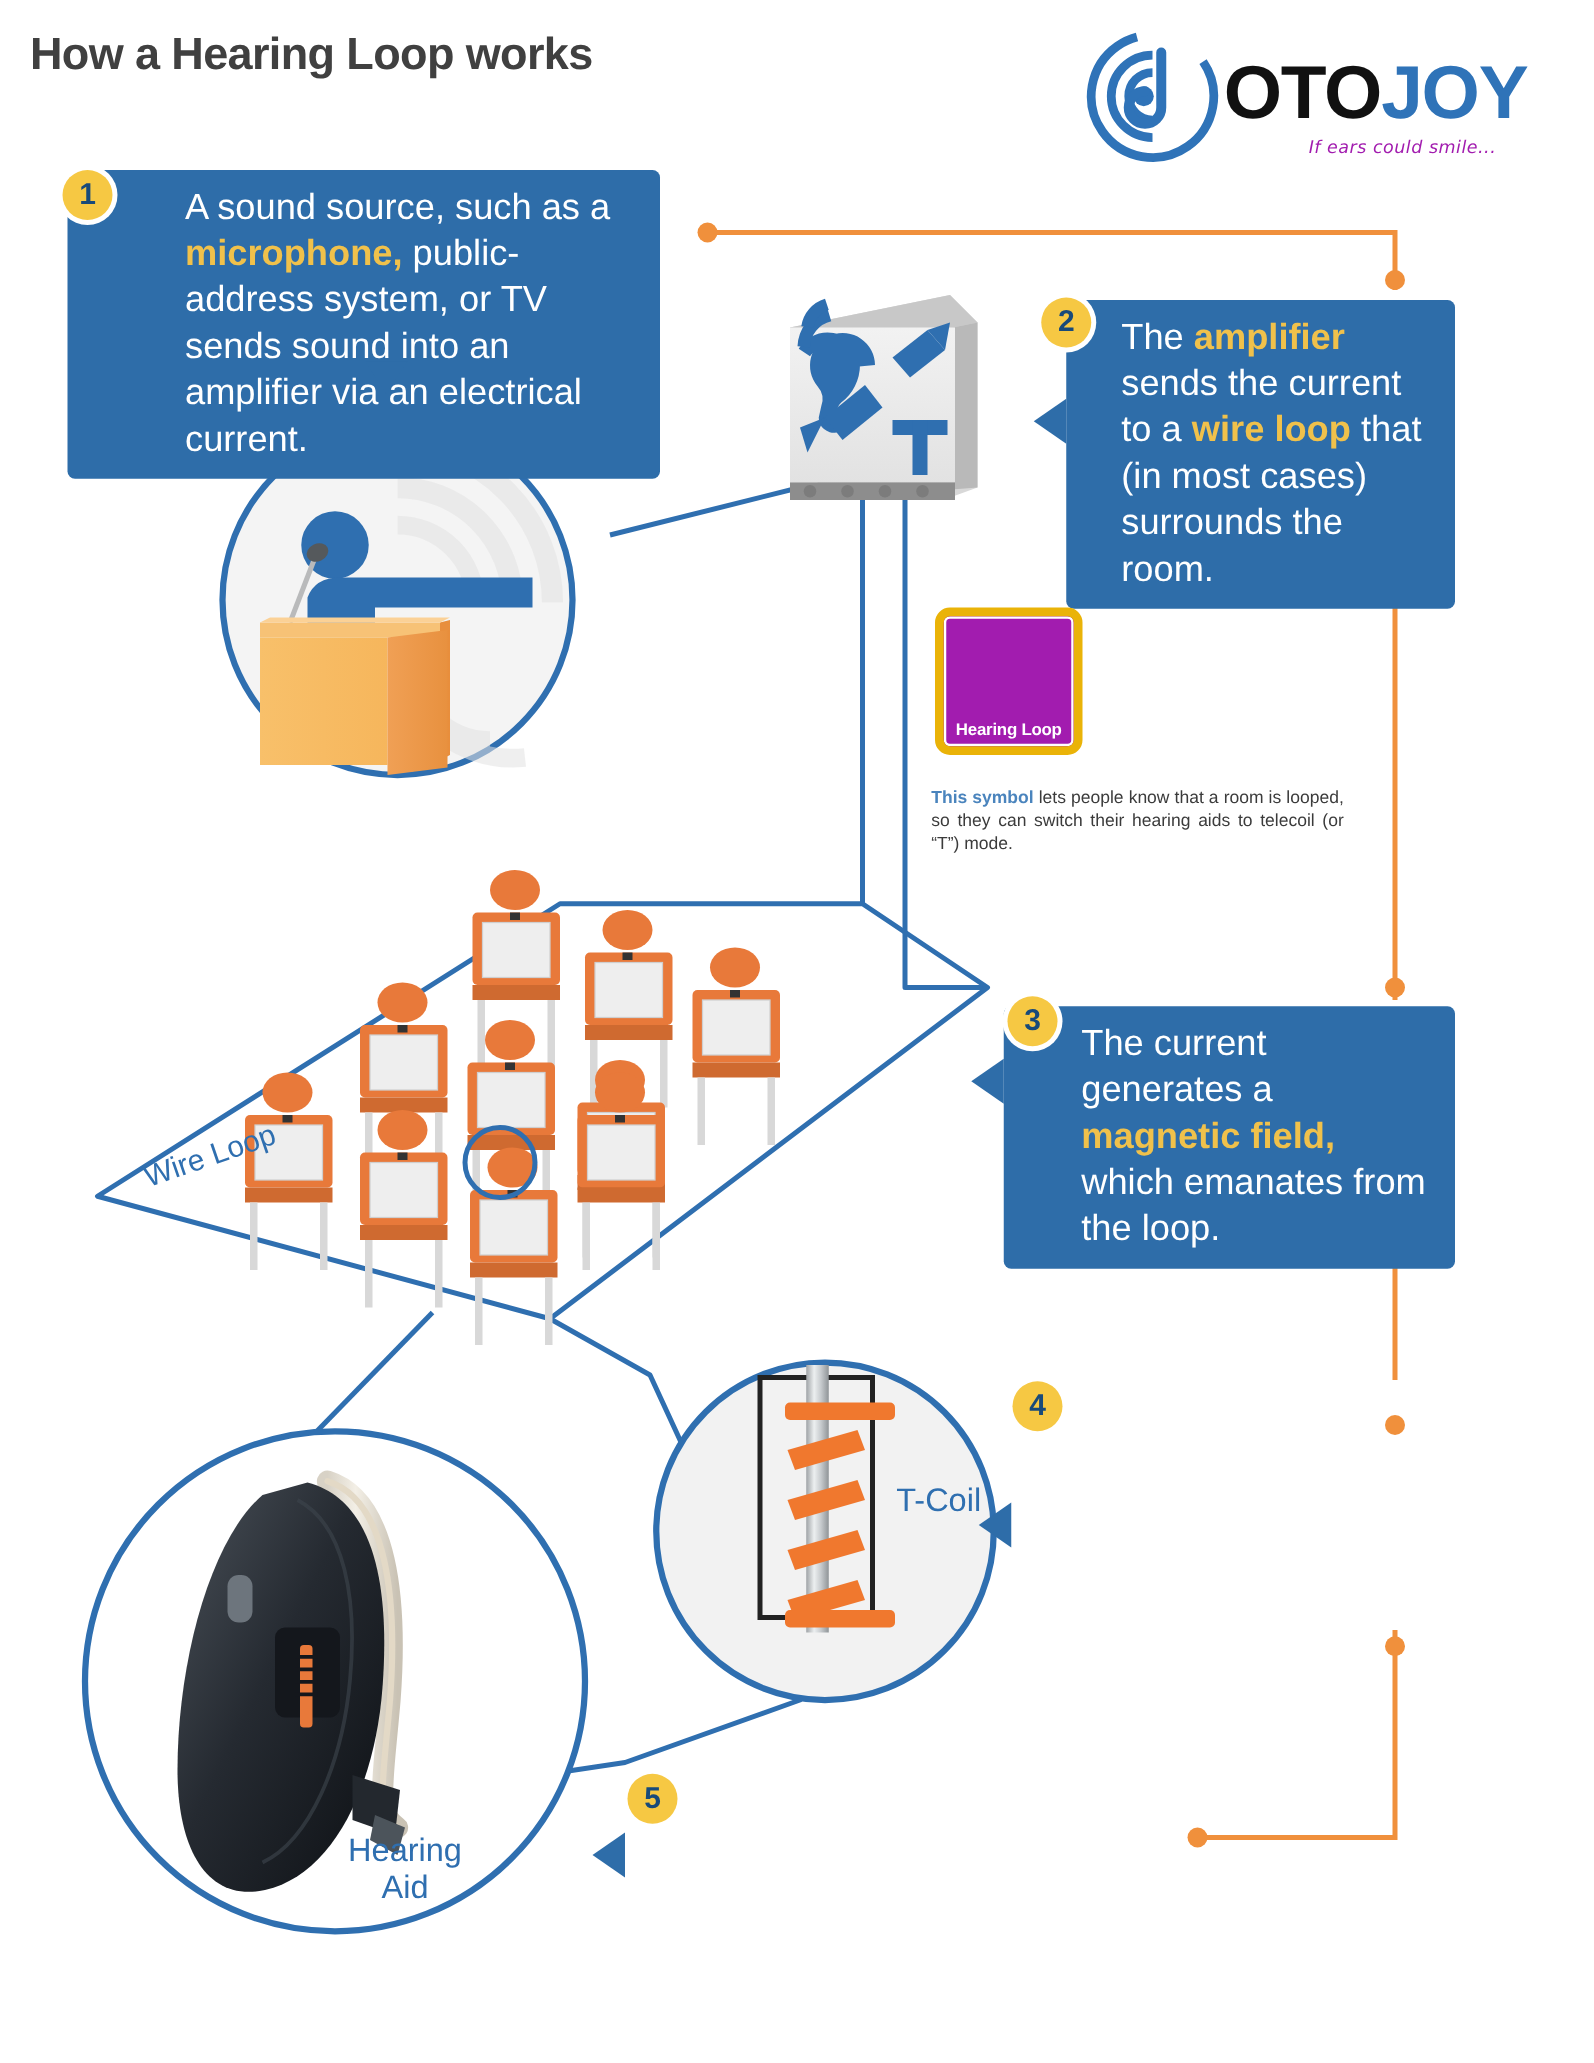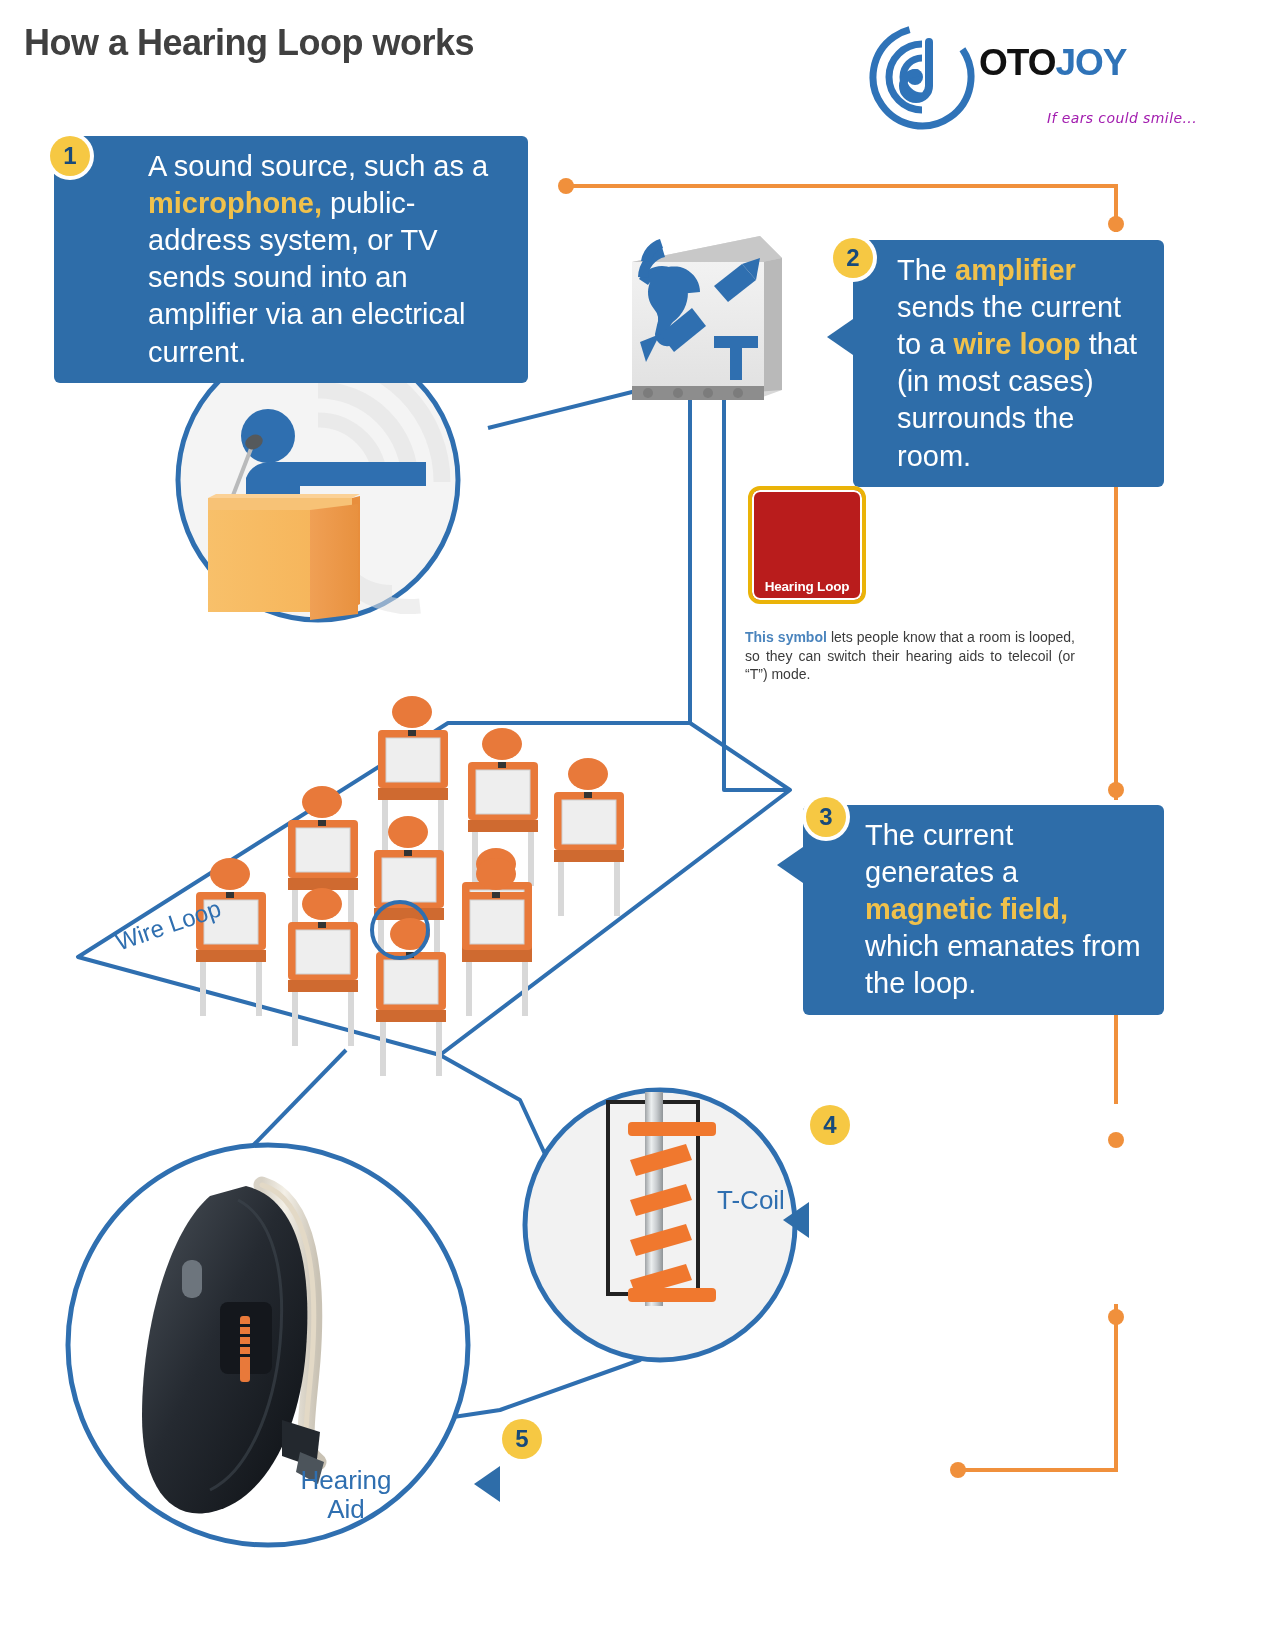--- a/index.html
+++ b/index.html
@@ -26,21 +26,21 @@
     white-space:nowrap;
   }
   #logo{
     position:absolute;
     right:78px; top:22px;
     width:330px; height:110px;
   }
   #logo-mark{position:absolute;left:0;top:0;width:110px;height:110px;}
   #logo-word{
     position:absolute;left:112px;top:22px;
-    font-size:37px;font-weight:bold;letter-spacing:-1px;
+    font-size:60px;font-weight:bold;letter-spacing:-1px;
     line-height:1;
   }
   #logo-word .oto{color:#111111;}
   #logo-word .joy{color:#2f73b8;}
   #logo-tag{
     position:absolute;right:0;top:88px;
     font-family:"DejaVu Sans", sans-serif;
     font-size:14px;
     font-style:italic;
     color:#a21caf;
@@ -104,22 +104,22 @@
   #tail4{left:783px; top:1202px;}
 
   #callout5{left:500px; top:1427px; width:450px; padding-left:58px;}
   #badge5{left:502px; top:1419px;}
   #tail5{left:474px; top:1466px;}
 
   
   #symbol-card{
     position:absolute;left:748px;top:486px;
     width:118px;height:118px;
-    background:#b91c1c;
-    border:4px solid #eab308;
+    background:#a21caf;
+    border:7px solid #eab308;
     border-radius:12px;
     box-sizing:border-box;
     box-shadow:inset 0 0 0 2px #ffffff;
   }
   #symbol-caption{
     position:absolute;bottom:6px;left:0;right:0;
     text-align:center;color:#ffffff;
     font-size:13.5px;font-weight:bold;
     letter-spacing:-0.2px;
   }
@@ -129,21 +129,21 @@
     text-align:justify;
   }
   #symbol-text .lead{color:#4a84bd;font-weight:bold;}
 
   
   .blue-label{
     position:absolute;color:#2f6fb0;font-size:24px;
   }
   #wire-loop-label{left:112px;top:930px;transform:rotate(-19deg);transform-origin:left top;}
   #tcoil-label{left:697px;top:1185px;font-size:26px;margin-left:20px;}
-  #hearing-aid-label{left:286px;top:1466px;font-size:26px;line-height:1.12;text-align:center;width:120px;}
+  #hearing-aid-label{left:264px;top:1466px;font-size:26px;line-height:1.12;text-align:center;width:120px;}
 
   svg{display:block;}
   #art{position:absolute;left:0;top:0;width:1275px;height:1650px;pointer-events:none;}
 </style>
 </head>
 <body>
 
 <div id="page">
 
   <svg id="art" viewBox="0 0 1275 1650">

